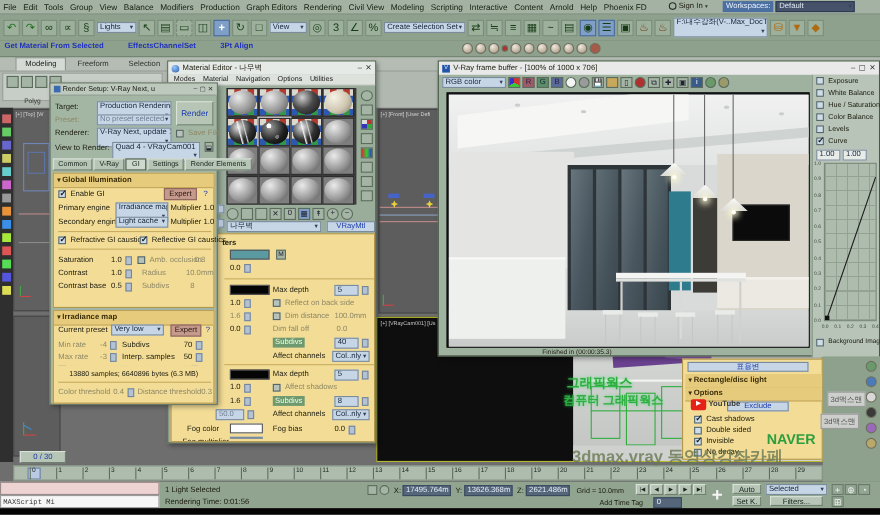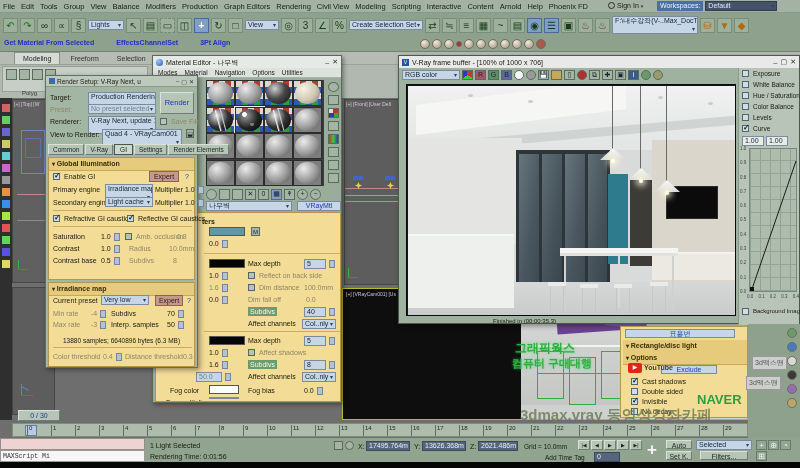--- a/index.html
+++ b/index.html
@@ -827,21 +827,21 @@
 
     <span class="navic">+</span>
         <span class="navic">⊕</span>
         <span class="navic">◔</span>
         <span class="navic">⊞</span>
       </div>
   </div>
   <div class="s" style="left:0;top:462px;width:800px;height:6px;background:#050505"></div>
 
   <span class="s grn" style="left:515px;top:340px;font-size:12px;z-index:9">그래픽웍스</span>
-  <span class="s grn" style="left:512px;top:356px;font-size:11px;z-index:9">컴퓨터 구매대행</span>
+  <span class="s grn" style="left:512px;top:356px;font-size:11px;z-index:9">컴퓨터 그래픽웍스</span>
   <span class="s" style="left:520px;top:406px;font-size:15px;font-weight:bold;color:rgba(105,120,82,.8);z-index:9">3dmax,vray 동영상강좌카페</span>
   <span class="s" style="left:697px;top:392px;font-size:13px;font-weight:bold;color:#2d9e3f;letter-spacing:0;z-index:9">NAVER</span>
   <span class="s" style="left:628px;top:363px;width:14px;height:10px;background:#e62117;border-radius:2px;z-index:9;color:#fff;font-size:6px;line-height:9px;text-align:center">▶</span>
   <span class="s" style="left:644px;top:364px;font-size:7px;font-weight:bold;color:#3a3a3a;z-index:9">YouTube</span>
   <span class="s" style="left:752px;top:356px;font-size:7px;color:#555;background:rgba(215,215,215,.85);padding:1px 2px;border:1px solid #999;z-index:9">3d맥스맨</span>
   <span class="s" style="left:746px;top:376px;font-size:7px;color:#555;background:rgba(215,215,215,.85);padding:1px 2px;border:1px solid #999;z-index:9">3d맥스맨</span>
 
 </div>
 
 </body></html>

